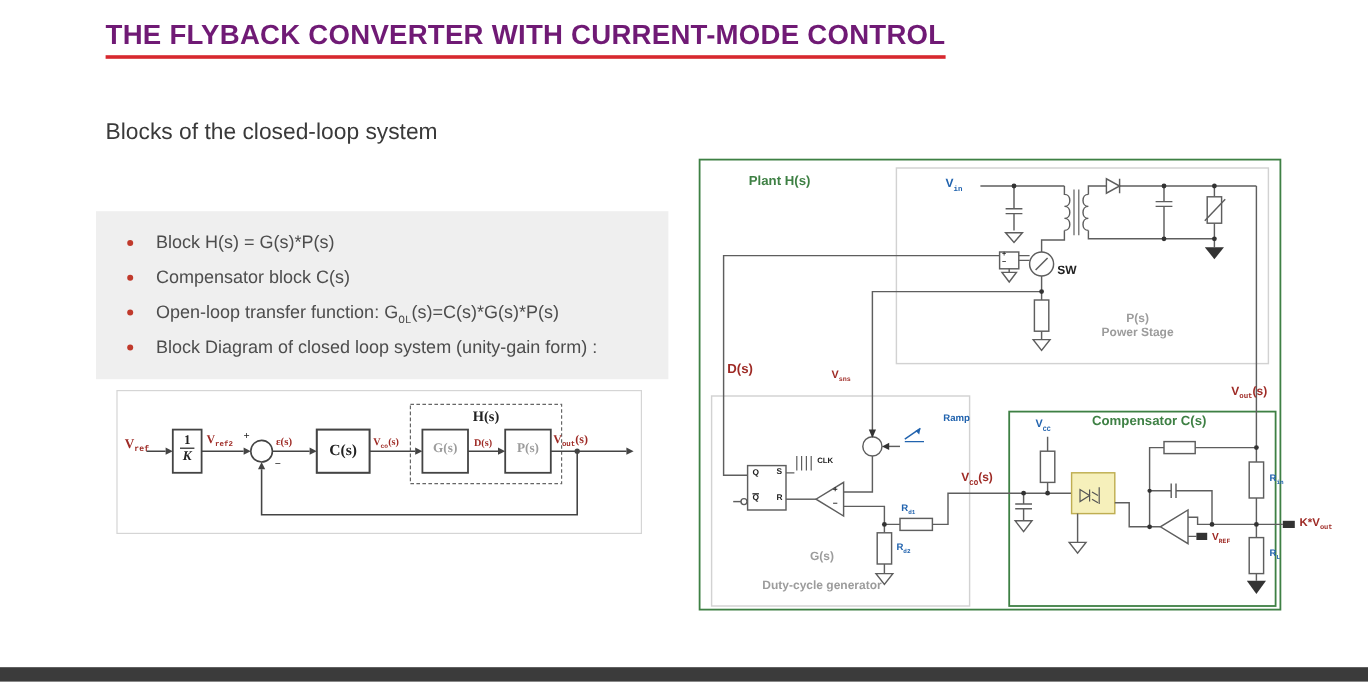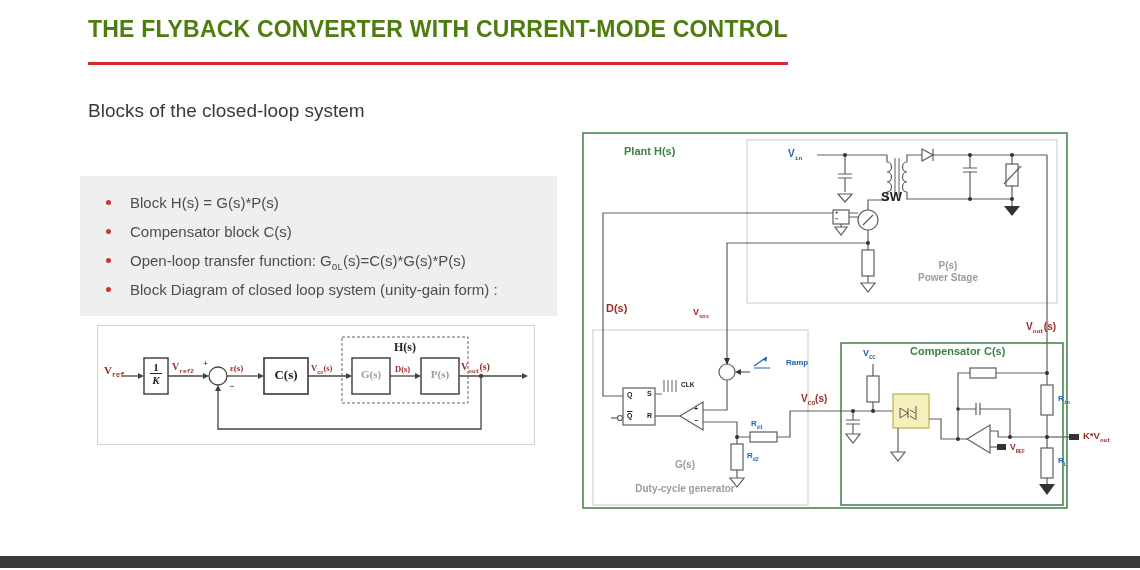--- a/index.html
+++ b/index.html
@@ -1,19 +1,19 @@
 <!DOCTYPE html>
 <html><head>
 <meta charset="utf-8">
 <style>
   html,body{margin:0;padding:0;background:#fff;}
   .slide{position:relative;width:1140px;height:570px;background:#fff;overflow:hidden;
          font-family:"Liberation Sans",sans-serif;}
   .title{position:absolute;left:88px;top:16px;font-size:23px;font-weight:bold;
-         color:#4d7c0f;border-bottom:3px solid #d7282f;padding-bottom:19px;letter-spacing:0.2px;
+         color:#701a75;border-bottom:3px solid #d7282f;padding-bottom:3px;letter-spacing:0.2px;
          font-family:"Liberation Sans",sans-serif;}
   .subtitle{position:absolute;left:88px;top:60px;font-size:19px;color:#3a3a3a;margin-top:40px;}
   .bullet-box{position:absolute;left:80px;top:176px;width:477px;height:140px;background:#efefef;}
   .bullet-row{position:absolute;left:0;width:470px;font-size:15px;color:#4d4d4d;}
   .bullet-dot{position:absolute;left:26px;top:6px;width:5px;height:5px;border-radius:50%;background:#c0392b;}
   .bullet-text{position:absolute;left:50px;top:0;}
   sub{font-size:0.62em;font-family:Liberation Mono, monospace;}
   .lbl{position:absolute;white-space:nowrap;line-height:1;}
   .sans{font-family:"Liberation Sans",sans-serif;font-weight:bold;}
   .serif{font-family:"Liberation Serif",serif;font-weight:bold;}
@@ -213,28 +213,28 @@
         <polygon points="144,236 150,236 147,243"></polygon>
         <polygon points="161,247 161,253 155,250"></polygon>
         <polygon points="187,235 183,237 186,240" fill="#2163ae"></polygon>
         <rect x="489" y="312" width="10" height="6"></rect>
         <rect x="417" y="322" width="9" height="6"></rect>
       </g>
     </svg>
 
     <div class="lbl sans green" style="left:44px;top:24px;font-size:11px;text-align:center;">Plant H(s)</div>
     <div class="lbl sans blue" style="left:208px;top:27px;font-size:10px;"><span>V</span><sub>in</sub></div>
-    <div class="lbl sans dark" style="left:301px;top:68px;font-size:13px;">SW</div>
+    <div class="lbl sans dark" style="left:301px;top:99px;font-size:10px;">SW</div>
     <div class="lbl sans grayt ctr" style="left:328px;top:139px;width:80px;font-size:10px;">
       <span style="display:block">P(s)</span>
       <span style="display:block;margin-top:2px;">Power Stage</span>
     </div>
     <div class="lbl sans red" style="left:26px;top:181px;font-size:11px;">D(s)</div>
     <div class="lbl sans red" style="left:113px;top:186px;font-size:9px;"><span>V</span><sub>sns</sub></div>
-    <div class="lbl sans blue" style="left:166px;top:237px;font-size:8px;padding-left:40px;">Ramp</div>
+    <div class="lbl sans blue" style="left:166px;top:223px;font-size:8px;padding-left:40px;">Ramp</div>
     <div class="lbl sans dark" style="left:101px;top:260px;font-size:6.5px;">CLK</div>
     <div class="lbl sans dark" style="left:47px;top:269px;font-size:7px;">Q</div>
     <div class="lbl sans dark" style="left:47px;top:290px;font-size:7px;"><span class="ovl">Q</span></div>
     <div class="lbl sans dark" style="left:67px;top:268px;font-size:7px;">S</div>
     <div class="lbl sans dark" style="left:67px;top:290px;font-size:7px;">R</div>
     <div class="lbl sans dark" style="left:114px;top:283px;font-size:7px;">+</div>
     <div class="lbl sans dark" style="left:114px;top:295px;font-size:7px;">−</div>
     <div class="lbl sans blue" style="left:171px;top:298px;font-size:8px;"><span>R</span><sub>d1</sub></div>
     <div class="lbl sans blue" style="left:167px;top:330px;font-size:8px;"><span>R</span><sub>d2</sub></div>
     <div class="lbl sans grayt ctr" style="left:20px;top:338px;width:170px;font-size:10px;">

